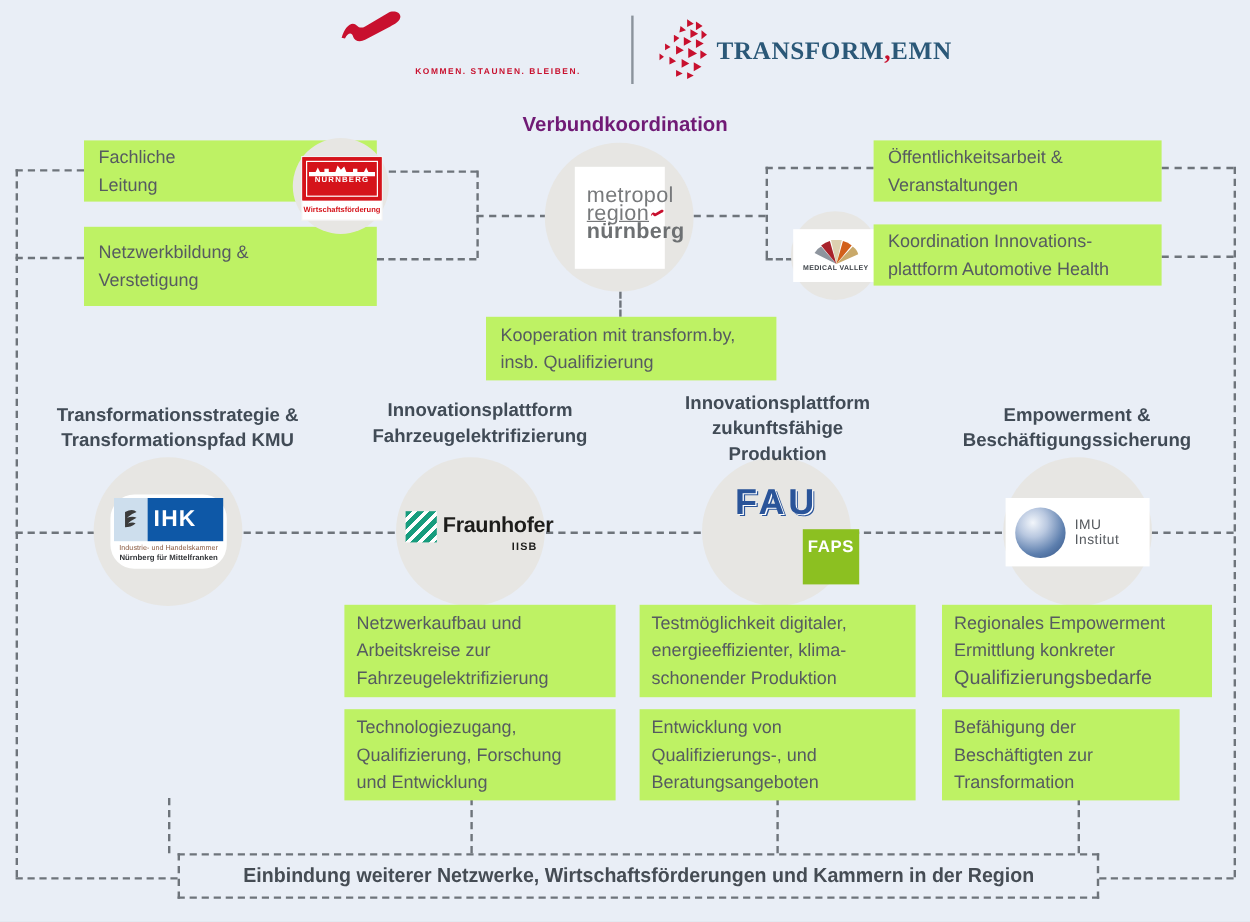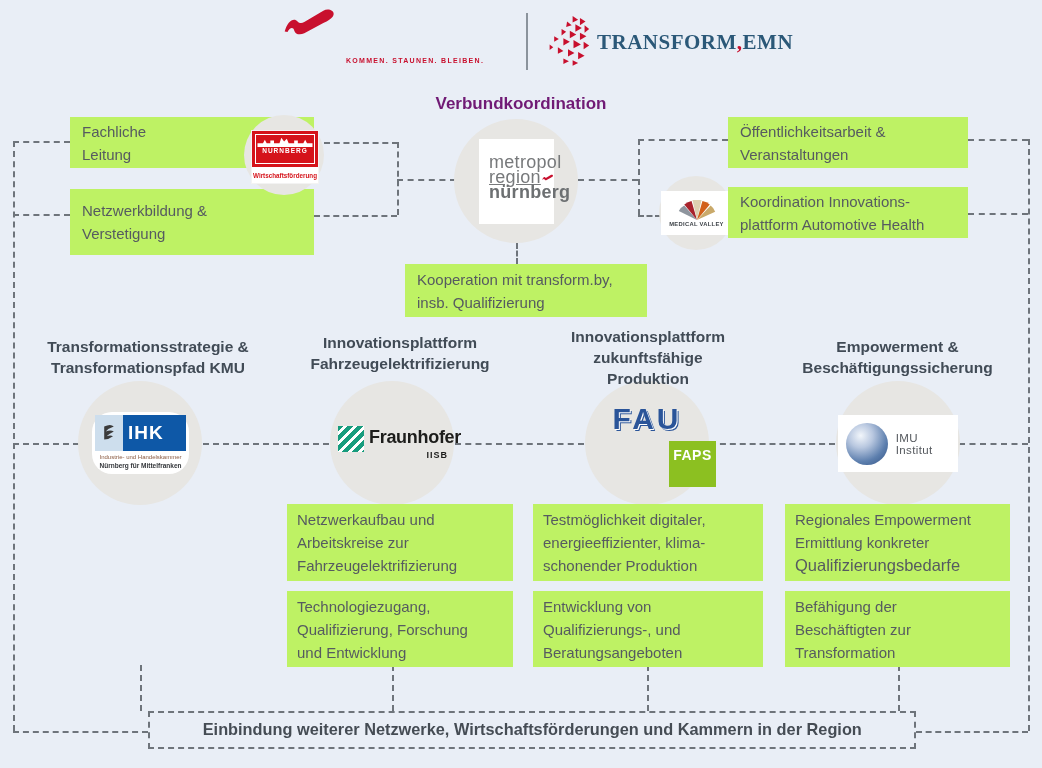--- a/index.html
+++ b/index.html
@@ -284,21 +284,21 @@
   <div class="wbox" style="left:287px;top:591px;width:226px;height:76px;padding:6px 10px;">
     <div class="ln">Technologiezugang,</div>
     <div class="ln">Qualifizierung, Forschung</div>
     <div class="ln">und Entwicklung</div>
   </div>
   <div class="wbox" style="left:533px;top:591px;width:230px;height:76px;padding:6px 10px;">
     <div class="ln">Entwicklung von</div>
     <div class="ln">Qualifizierungs-, und</div>
     <div class="ln">Beratungsangeboten</div>
   </div>
-  <div class="wbox" style="left:785px;top:591px;width:225px;height:76px;padding:20px 10px;">
+  <div class="wbox" style="left:785px;top:591px;width:198px;height:76px;padding:20px 10px;">
     <div class="ln">Befähigung der</div>
     <div class="ln">Beschäftigten zur</div>
     <div class="ln">Transformation</div>
   </div>
 
   <div class="foot">
     <div class="foot-text">Einbindung weiterer Netzwerke, Wirtschaftsförderungen und Kammern in der Region</div>
   </div>
 
 </div>

